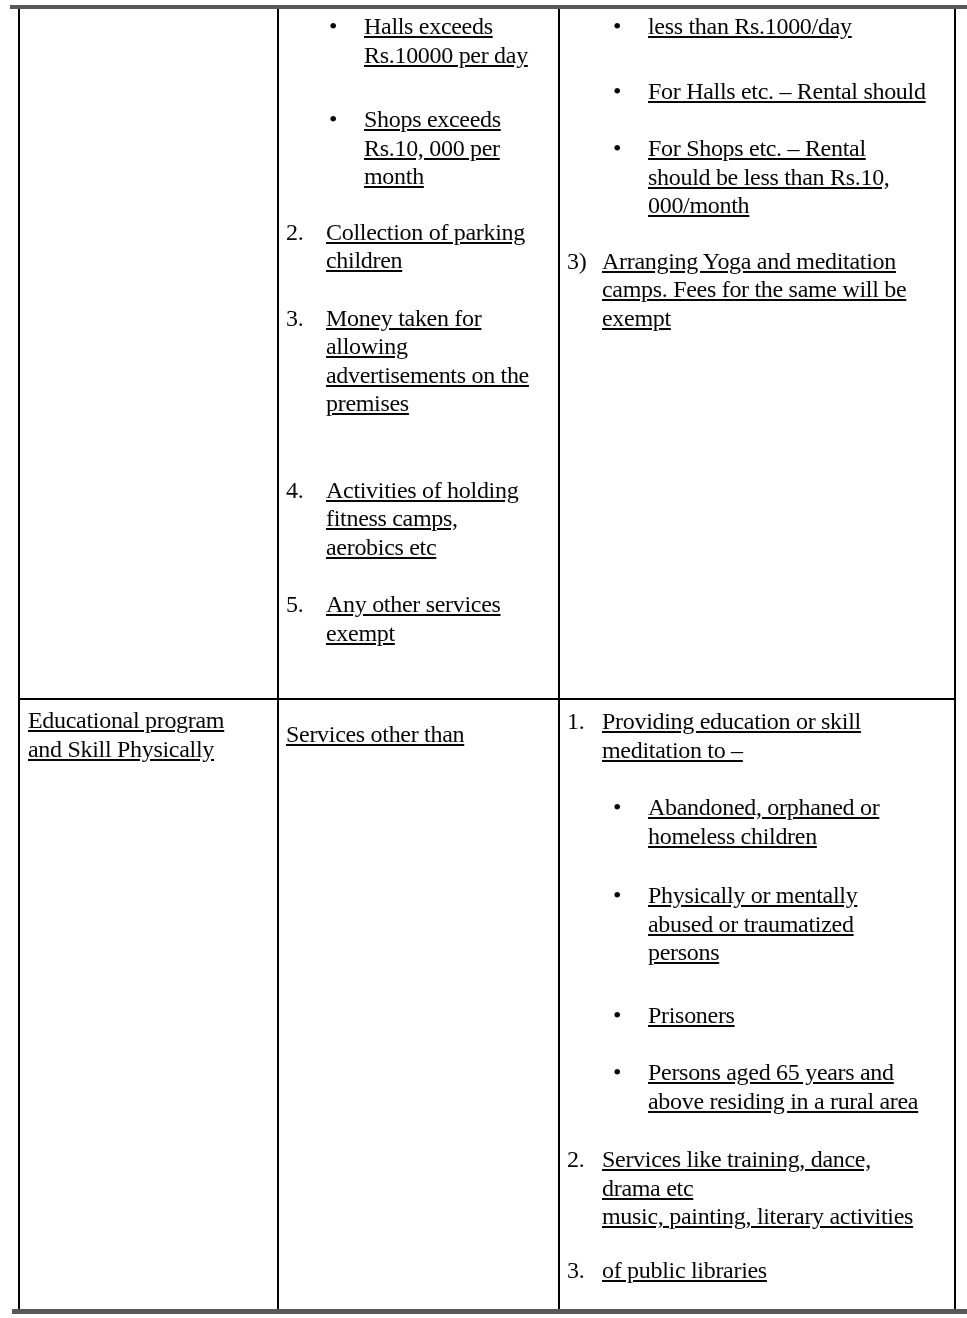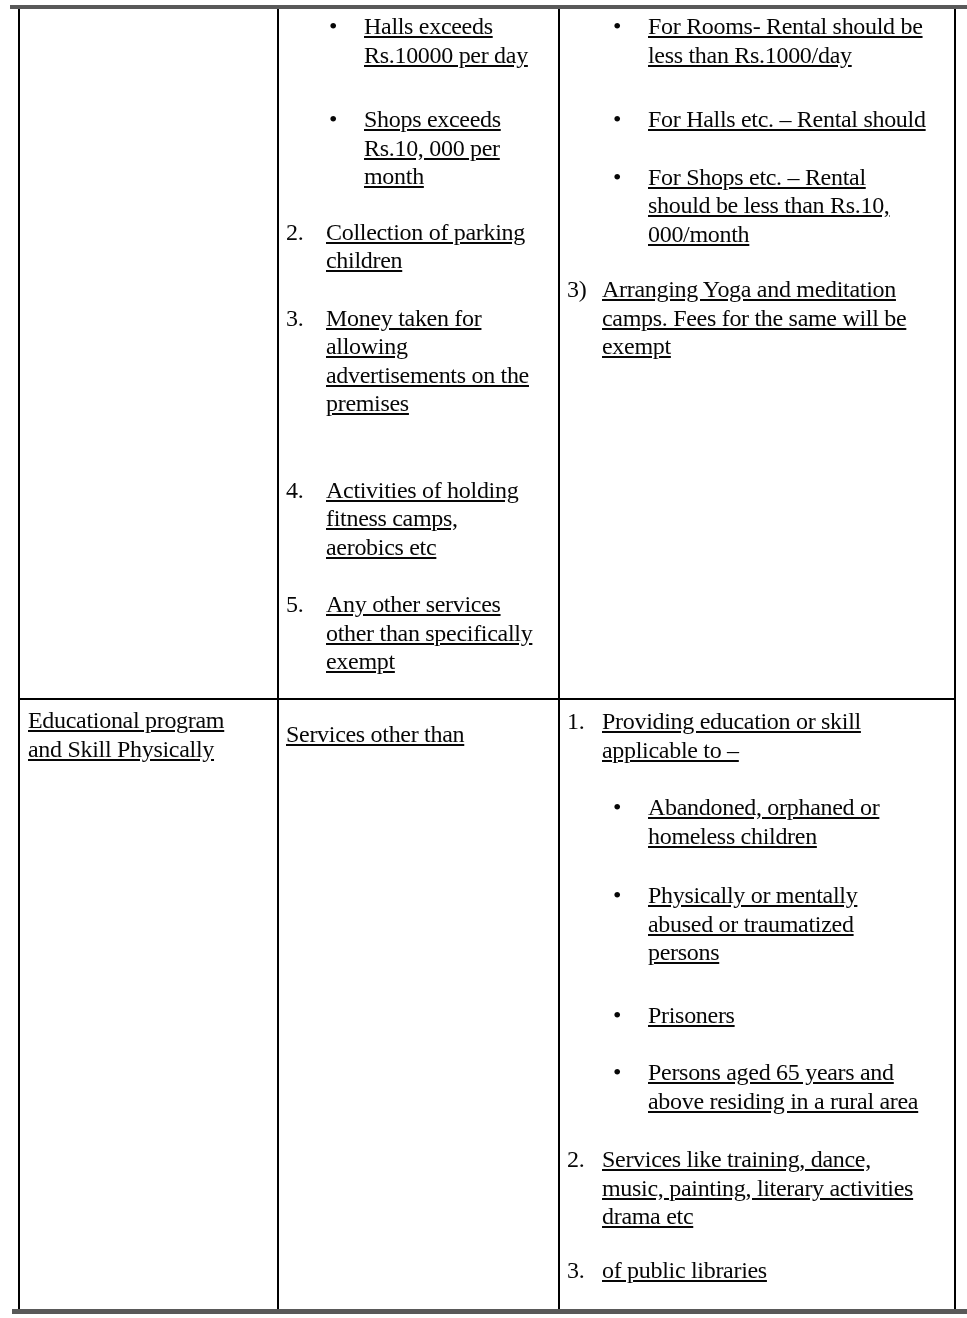--- a/index.html
+++ b/index.html
@@ -82,29 +82,27 @@
         </div>
         <div class="item num" style="margin-top:58px">
           <span class="marker">4.</span>
           <div class="line">Activities of holding</div>
           <div class="line">fitness camps,</div>
           <div class="line">aerobics etc</div>
         </div>
         <div class="item num" style="margin-top:29px">
           <span class="marker">5.</span>
           <div class="line">Any other services</div>
-          <div class="line">other than specifically</div>
           <div class="line">exempt</div>
         </div>
       </div>
 
       <div class="cell c3">
         <div class="item bul" style="margin-top:3px">
           <span class="marker">•</span>
-          <div class="line">For Rooms- Rental should be</div>
           <div class="line">less than Rs.1000/day</div>
         </div>
         <div class="item bul" style="margin-top:36px">
           <span class="marker">•</span>
           <div class="line">For Halls etc. – Rental should</div>
         </div>
         <div class="item bul" style="margin-top:29px">
           <span class="marker">•</span>
           <div class="line">For Shops etc. – Rental</div>
           <div class="line">should be less than Rs.10,</div>
@@ -131,21 +129,21 @@
       <div class="cell c2">
         <div class="item" style="margin-top:20px">
           <div class="line">Services other than</div>
         </div>
       </div>
 
       <div class="cell c3">
         <div class="item num" style="margin-top:7px">
           <span class="marker">1.</span>
           <div class="line">Providing education or skill</div>
-          <div class="line">applicable to –</div>
+          <div class="line">meditation to –</div>
         </div>
         <div class="item bul" style="margin-top:29px">
           <span class="marker">•</span>
           <div class="line">Abandoned, orphaned or</div>
           <div class="line">homeless children</div>
         </div>
         <div class="item bul" style="margin-top:31px">
           <span class="marker">•</span>
           <div class="line">Physically or mentally</div>
           <div class="line">abused or traumatized</div>
@@ -156,22 +154,22 @@
           <div class="line">Prisoners</div>
         </div>
         <div class="item bul" style="margin-top:29px">
           <span class="marker">•</span>
           <div class="line">Persons aged 65 years and</div>
           <div class="line">above residing in a rural area</div>
         </div>
         <div class="item num" style="margin-top:30px">
           <span class="marker">2.</span>
           <div class="line">Services like training, dance,</div>
+          <div class="line">drama etc</div>
           <div class="line">music, painting, literary activities</div>
-          <div class="line">drama etc</div>
         </div>
         <div class="item num" style="margin-top:25px">
           <span class="marker">3.</span>
           <div class="line">of public libraries</div>
         </div>
       </div>
     </div>
 
   </div>
 </div>

